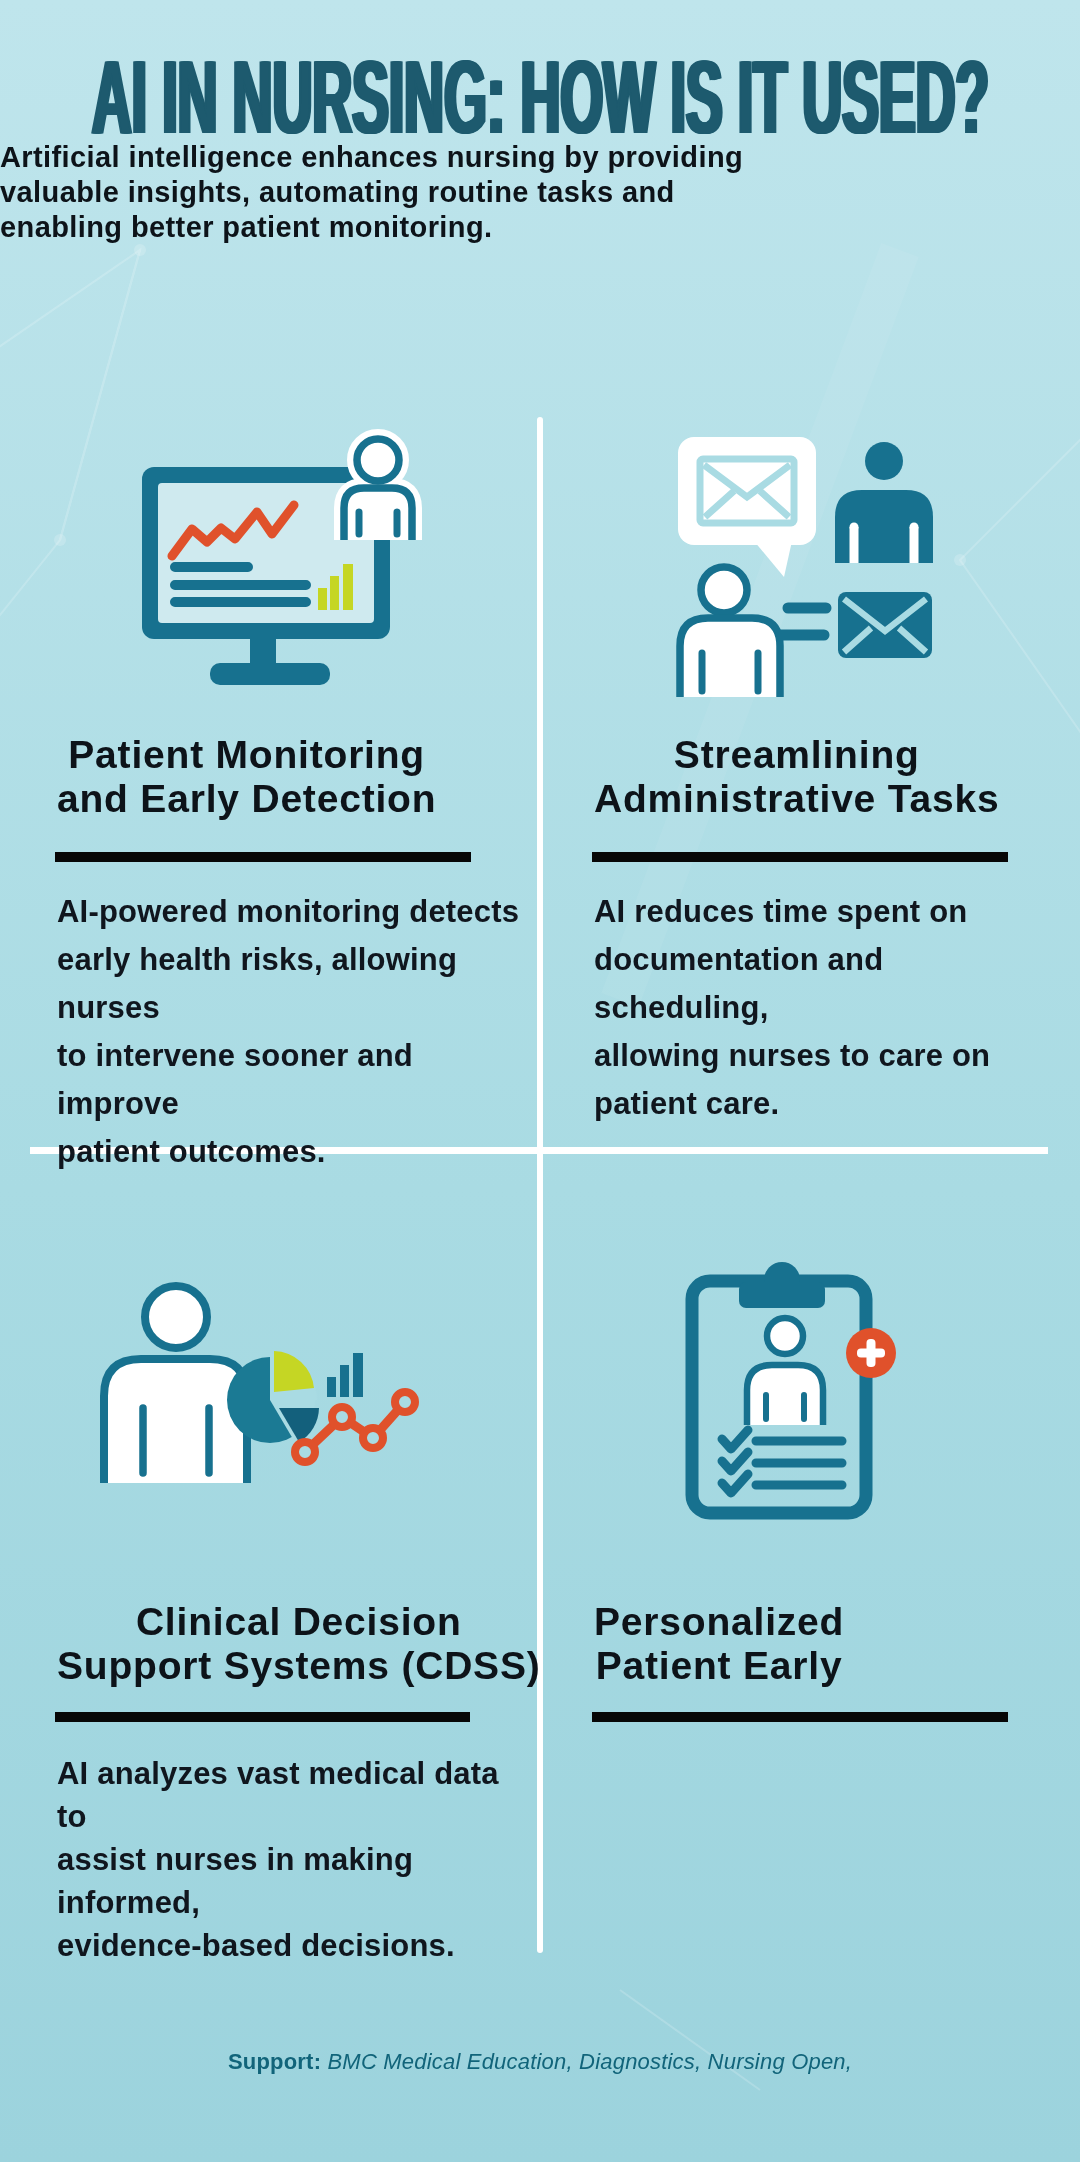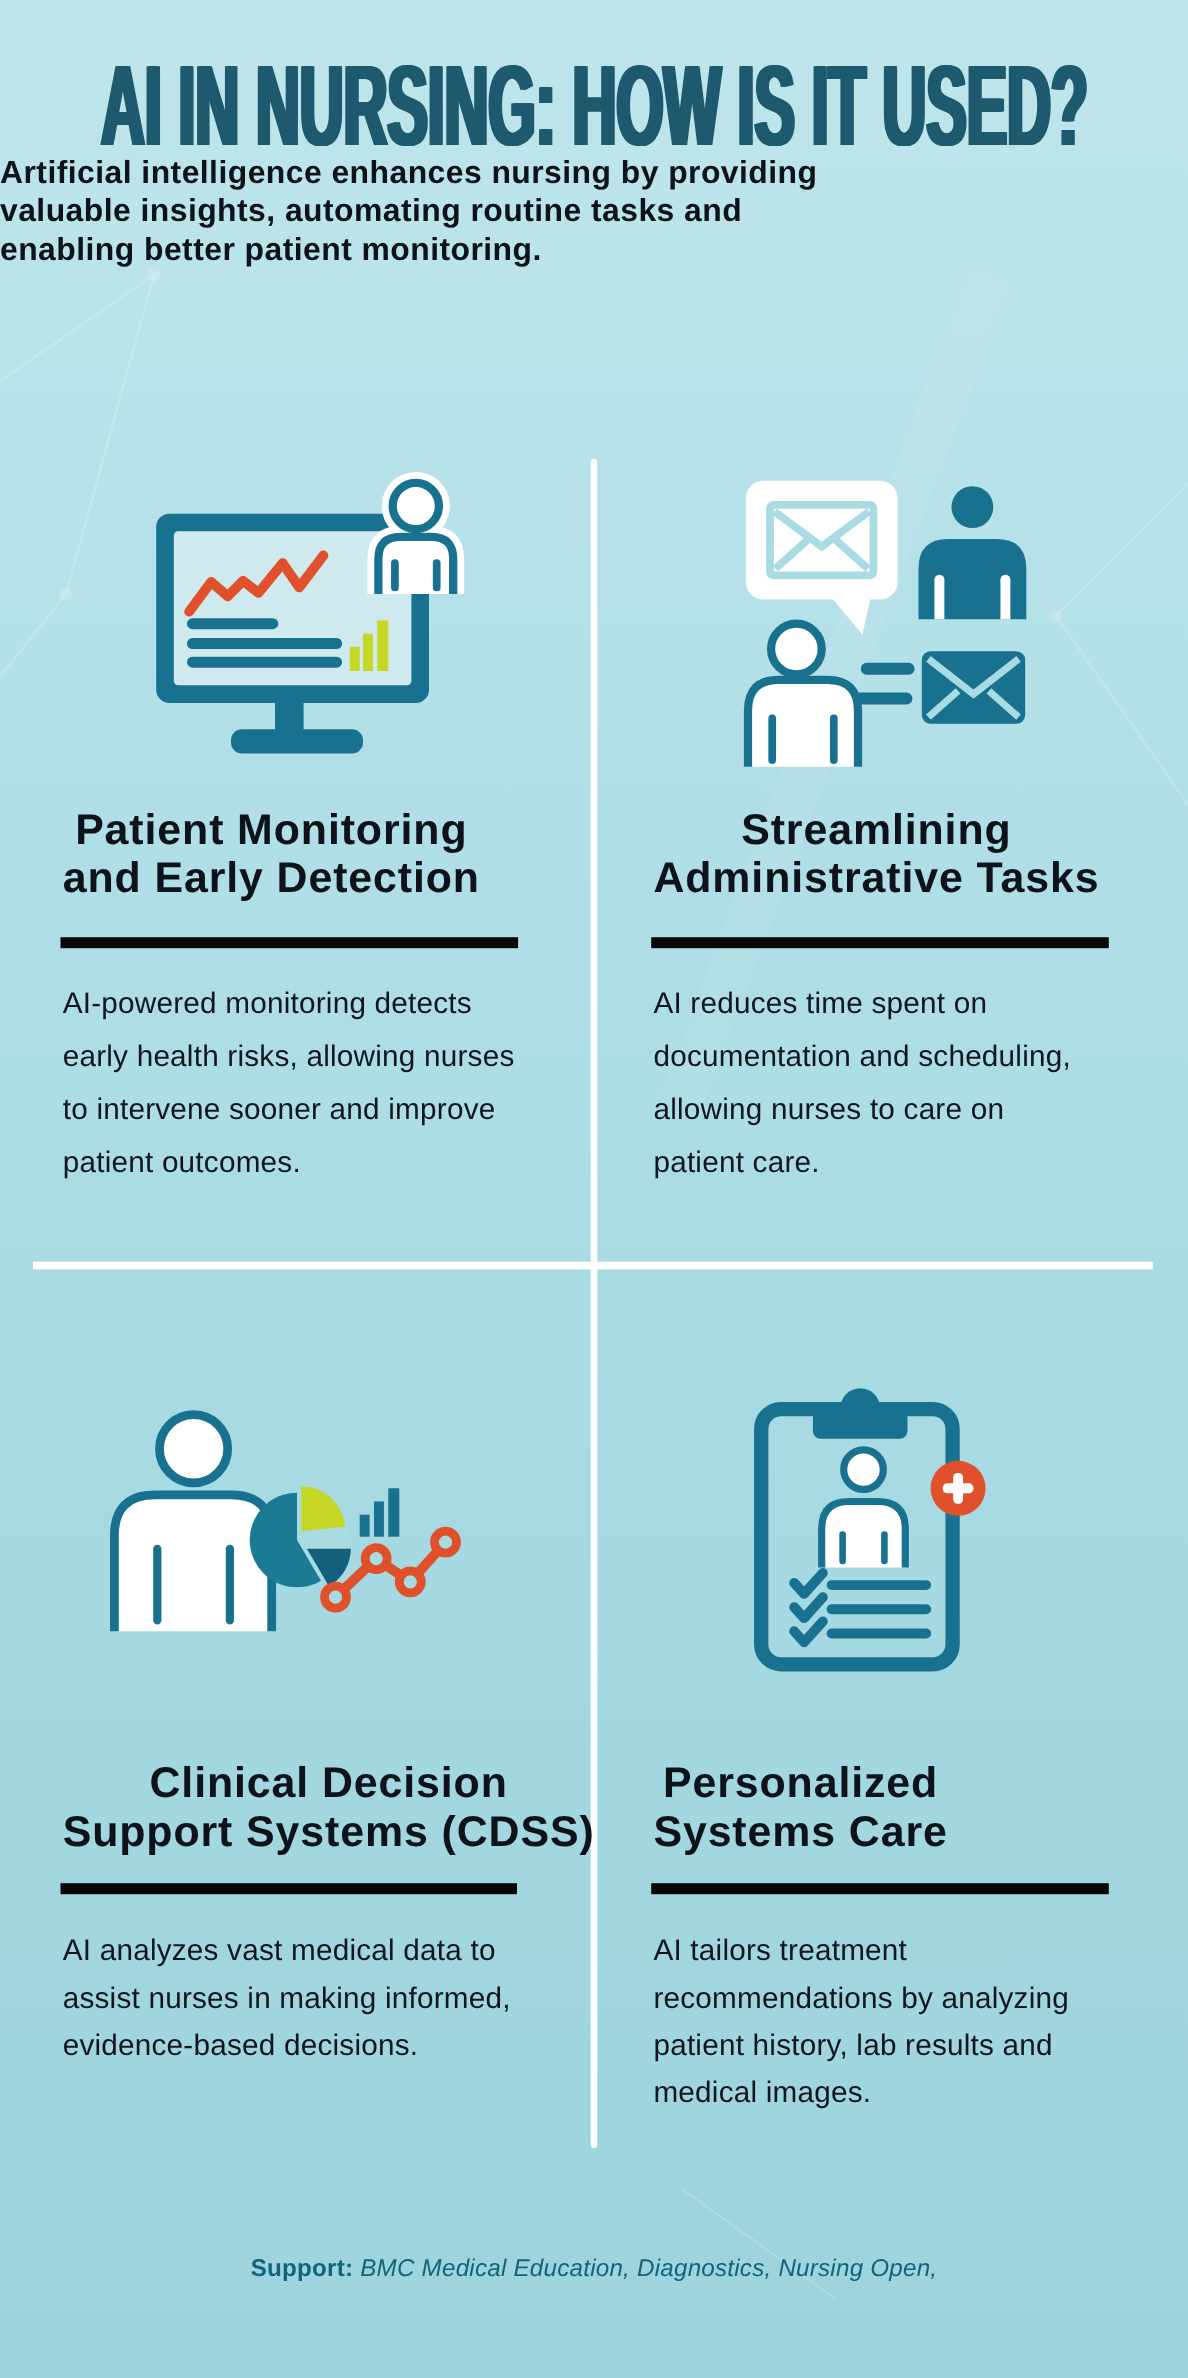--- a/index.html
+++ b/index.html
@@ -20,21 +20,21 @@
   .subtitle {
     position:absolute; top:140px; left:0; width:100%; 
     font-size:29px; font-weight:700; color:var(--heading); line-height:35px; letter-spacing:0.4px;
   }
 
   .vdiv { position:absolute; left:537px; top:417px; width:6px; height:1536px; background:var(--white); border-radius:3px; }
   .hdiv { position:absolute; left:30px; top:1147px; width:1018px; height:7px; background:var(--white); }
 
   .qhead { position:absolute; font-size:39px; font-weight:700; color:var(--heading); line-height:44px; letter-spacing:0.8px;text-align:center; }
   .qbar  { position:absolute; height:10px; background:var(--black_bar); }
-  .qbody { position:absolute; font-size:27px; font-weight:400; color:var(--body); letter-spacing:0.2px; width:470px; }
+  .qbody { position:absolute; font-size:31px; font-weight:700; color:var(--body); letter-spacing:0.2px; width:470px; }
   .lh48 { line-height:48px; }
   .lh43 { line-height:43px; }
 
   .q1-head { left:57px;  top:733px; }
   .q2-head { left:594px; top:733px; }
   .q3-head { left:57px;  top:1600px; }
   .q4-head { left:594px; top:1600px; }
   .q1-bar { left:55px;  top:852px;  width:416px; }
   .q2-bar { left:592px; top:852px;  width:416px; }
   .q3-bar { left:55px;  top:1712px; width:415px; }
@@ -242,27 +242,21 @@
   </div>
   <div class="qbar q3-bar"></div>
   <div class="qbody lh43 q3-body">
     <div>AI analyzes vast medical data to</div>
     <div>assist nurses in making informed,</div>
     <div>evidence-based decisions.</div>
   </div>
 
   <div class="qhead q4-head">
     <div>Personalized</div>
-    <div>Systems Care</div>
+    <div>Patient Early</div>
   </div>
   <div class="qbar q4-bar"></div>
-  <div class="qbody lh43 q4-body">
-    <div>AI tailors treatment</div>
-    <div>recommendations by analyzing</div>
-    <div>patient history, lab results and</div>
-    <div>medical images.</div>
-  </div>
 
   <div class="footer">
     <div><span class="src" style="font-style:normal">Support:</span><span> BMC Medical Education, Diagnostics, Nursing Open,</span></div>
   </div>
 
 </div>
 
 </body></html>

